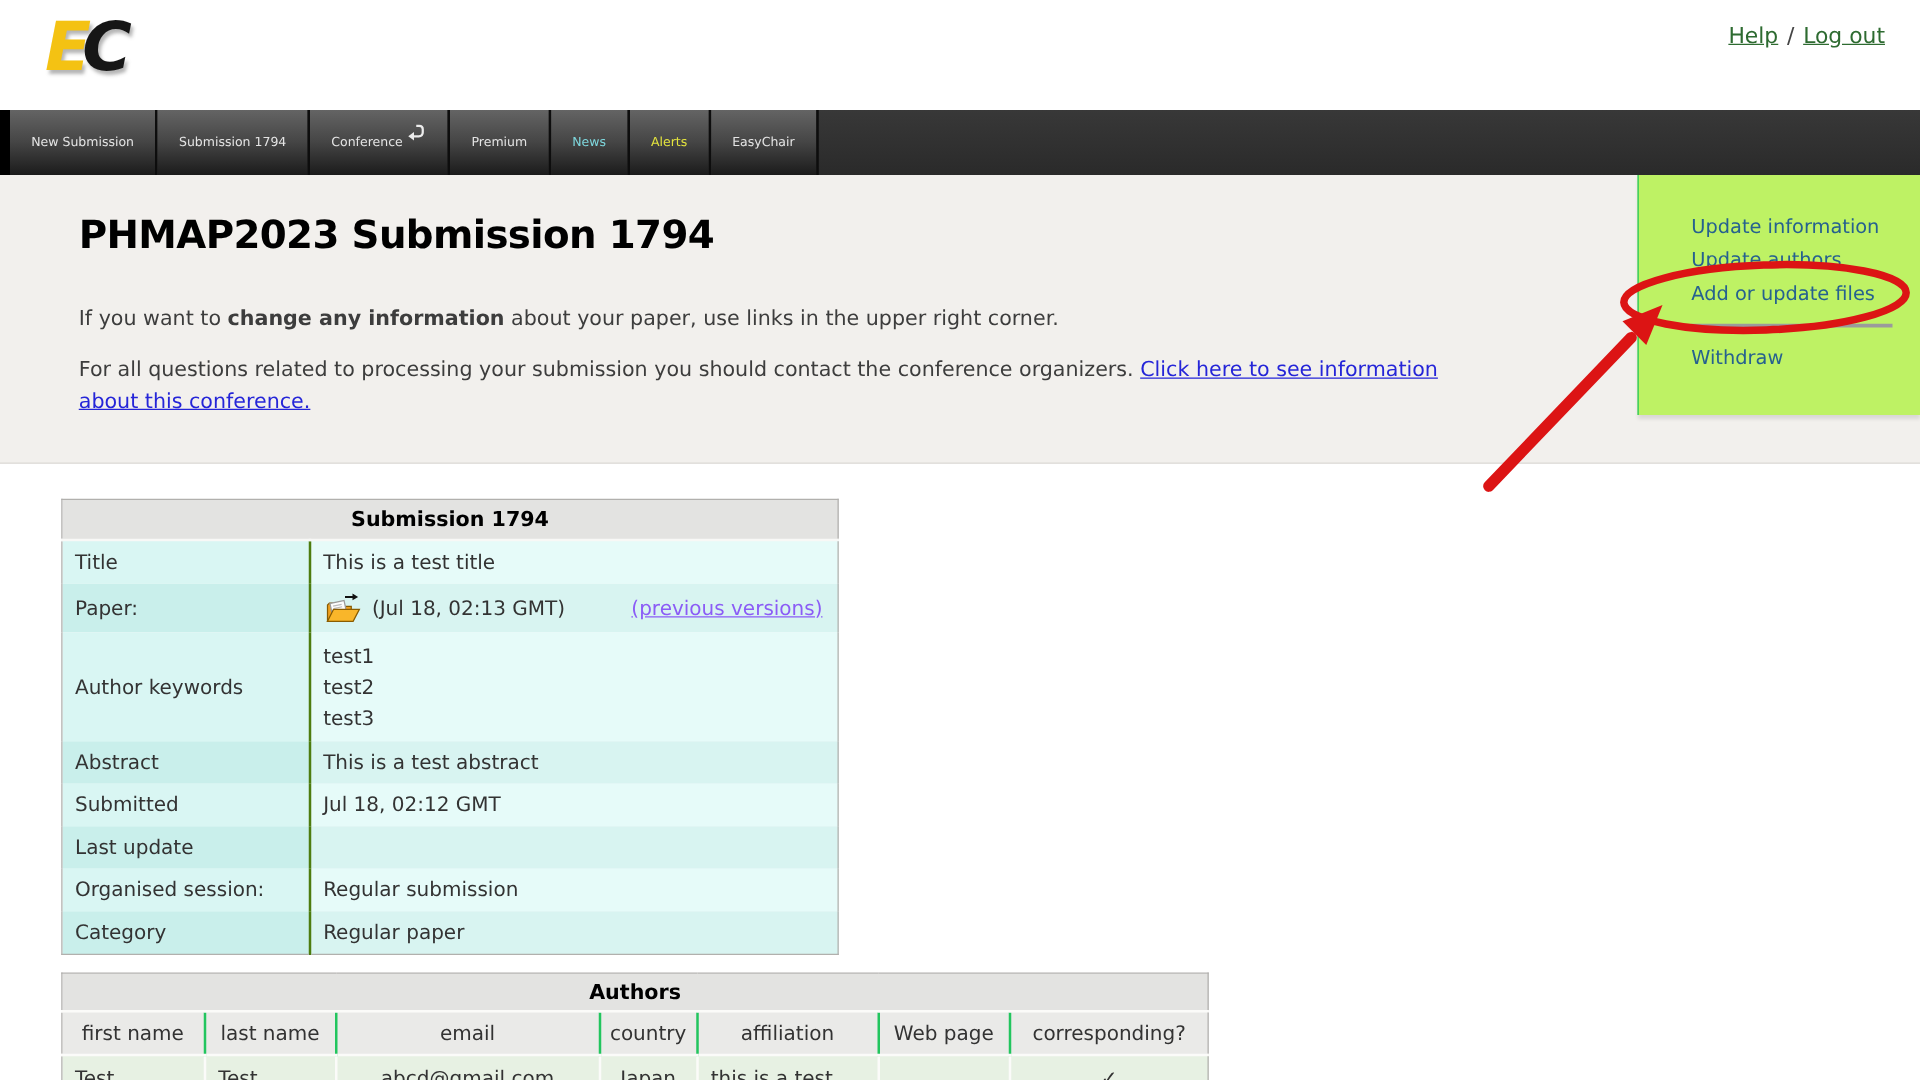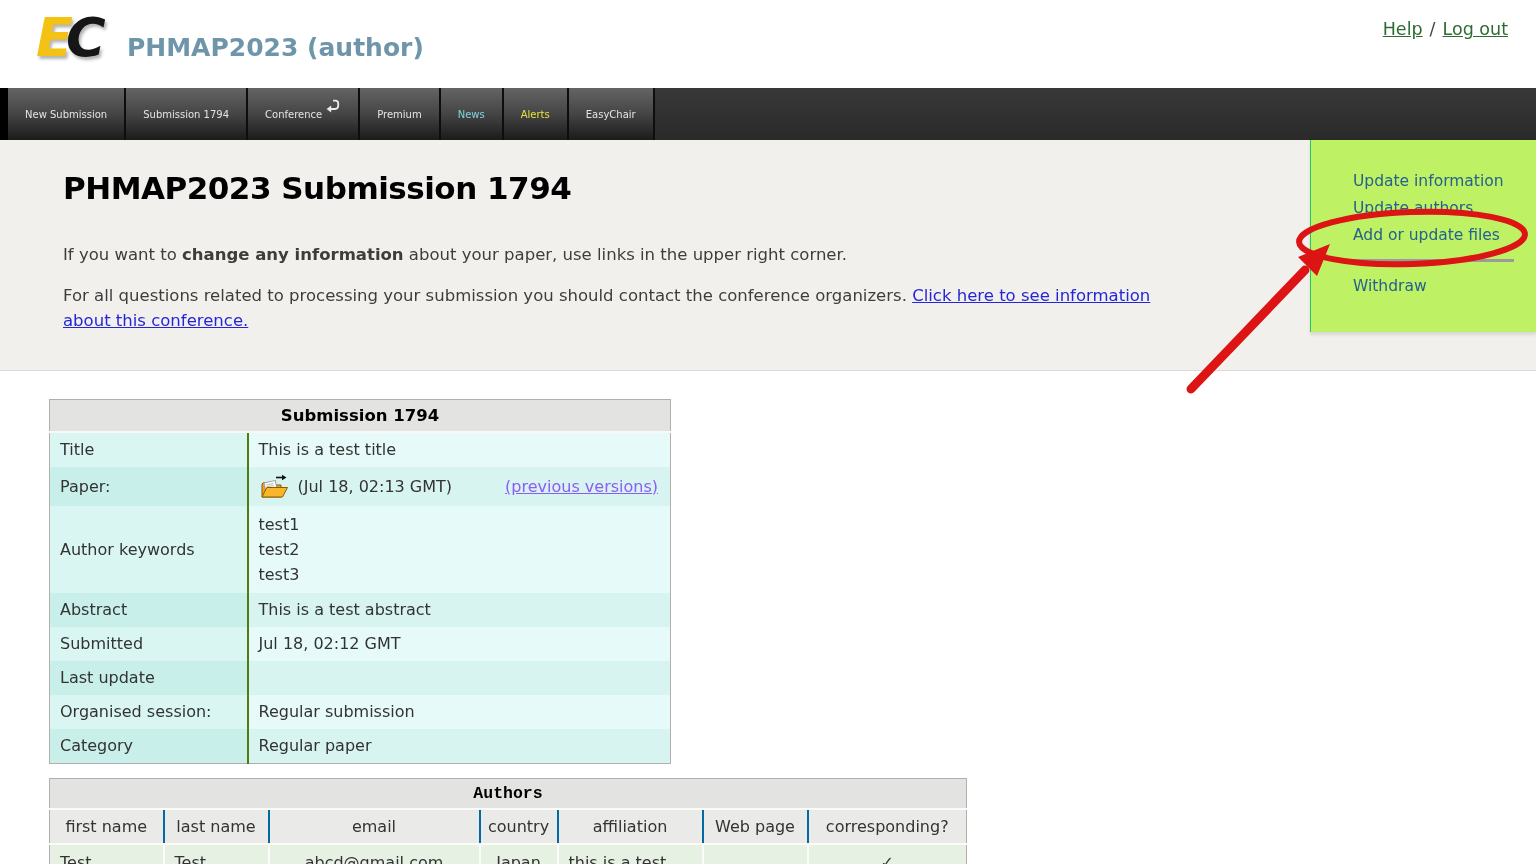--- a/index.html
+++ b/index.html
@@ -62,39 +62,38 @@
   tr.row-even td.lbl { background: #c9efeb; } tr.row-even td.val { background: #d8f4f1; }
   .paper-cell { display: flex; align-items: center; gap: 9px; }
   .paper-cell a { color: #8b5cf6; text-decoration: underline; margin-left: 44px; }
   .kw-line { line-height: 25px; }
 
   
   .authors-table { position: absolute; left: 49px; top: 778px; width: 917px;
                border-collapse: collapse; table-layout: fixed; font-size: 16px; color: #333;
                border: 1px solid #b1b0ad; }
   .authors-table th.tbl-title { background: #e3e3e1; color: #000; font-size: 16.5px; font-weight: bold;
-               text-align: center; padding: 5px 4px; border-bottom: 2px solid #fbfbf9; font-family: Liberation Mono, monospace; }
+               text-align: center; padding: 5px 4px; border-bottom: 2px solid #fbfbf9; }
   .authors-table th.colhead { background: #eaeae8; font-weight: normal; text-align: center;
-               padding: 7px 4px; border-right: 2px solid #0369a1; border-bottom: 2px solid #fbfbf9; }
+               padding: 7px 4px; border-right: 2px solid #22c55e; border-bottom: 2px solid #fbfbf9; }
   .authors-table th.colhead:last-child { border-right: none; }
   .authors-table td { background: #e7f1e3; padding: 8px 10px; border-right: 2px solid #fbfbf9; }
   .authors-table td:last-child { border-right: none; }
   .ta-c { text-align: center; }
 
   
   .annot { position: absolute; top: 0; left: 0; pointer-events: none; z-index: 60; }
 </style>
 </head>
 <body>
 
 <div class="header">
   <div class="logo">
     <span class="logo-e">E</span><span class="logo-c">C</span>
   </div>
-  <div class="app-title">PHMAP2023 (author)</div>
   <div class="session-links">
     <a>Help</a><span class="slash">/</span><a>Log out</a>
   </div>
 </div>
 
 <div class="nav">
   <div class="nav-edge"></div>
   <a class="nav-item">New Submission</a>
   <a class="nav-item">Submission 1794</a>
   <a class="nav-item">

